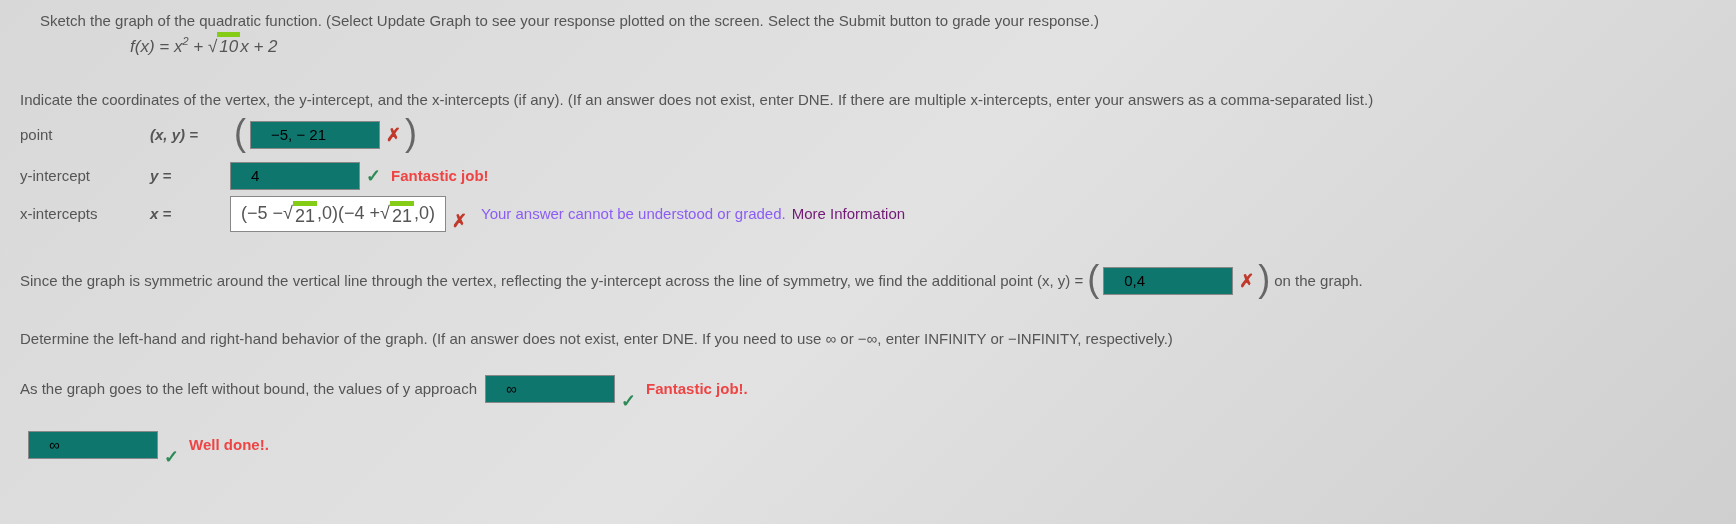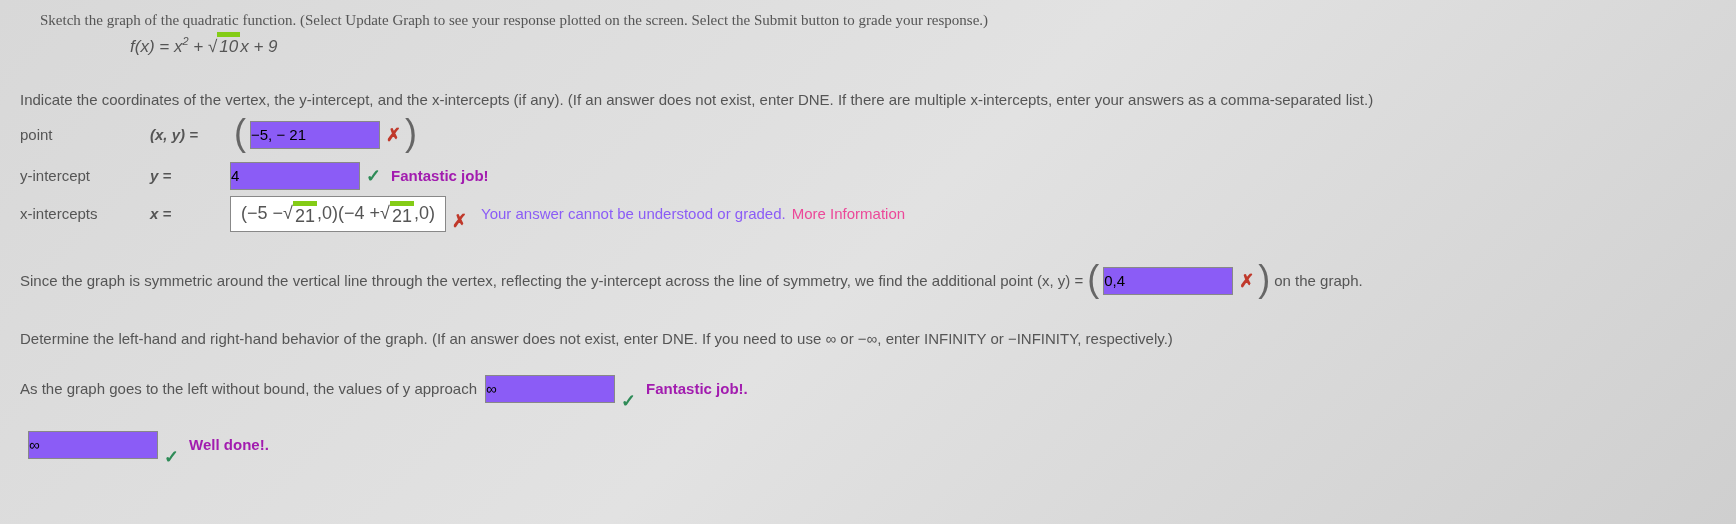--- a/index.html
+++ b/index.html
@@ -7,57 +7,57 @@
     margin: 0;
     padding: 12px 20px;
     font-family: Arial, Helvetica, sans-serif;
     font-size: 15px;
     color: #555;
     background: linear-gradient(135deg, #d8d8d8 0%, #e2e2e2 50%, #cfcfcf 100%);
     width: 1736px;
     height: 524px;
   }
   .row { display: flex; align-items: center; margin: 6px 0; flex-wrap: wrap; }
-  .indent1 { padding-left: 20px; font-family: Liberation Serif, serif; }
+  .indent1 { padding-left: 20px; }
   .label-col { width: 130px; flex-shrink: 0; }
   .var-col { width: 80px; font-style: italic; flex-shrink: 0; font-weight: bold; }
   input[type="text"] {
-    background: #8b5cf6;
+    background: #0f766e;
     border: 1px solid #888;
-    padding: 4px 0;
+    padding: 4px 20px;
     font-size: 15px;
     height: 28px;
   }
   .w130 { width: 130px; }
   .paren { font-size: 36px; font-weight: 300; color: #666; padding: 0 4px; position: relative; top: -2px; }
   .mark-x { color: #c0392b; font-weight: bold; font-size: 18px; margin-left: 6px; }
   .mark-v { color: #2e8b57; font-weight: bold; font-size: 18px; margin-left: 6px; }
-  .fb-green { color: #a21caf; font-weight: bold; margin-left: 10px; }
+  .fb-green { color: #ef4444; font-weight: bold; margin-left: 10px; }
   .fb-gray { color: #8b5cf6; margin-left: 14px; }
-  .link { color: #ec4899; cursor: pointer; }
+  .link { color: #701a75; cursor: pointer; }
   .sqrt { border-top: 5px solid #84cc16; padding: 0 2px; }
   .formula { font-style: italic; padding: 6px 0 6px 110px; font-size: 17px; }
   .answer-box {
     background: #fff;
     border: 1px solid #888;
     padding: 4px 10px;
     font-size: 18px;
     display: inline-flex;
     align-items: center;
   }
   .para { margin: 28px 0 6px 0; }
   .sup { font-size: 11px; vertical-align: super; }
 </style>
 </head>
 <body>
 
 <div class="indent1">Sketch the graph of the quadratic function. (Select Update Graph to see your response plotted on the screen. Select the Submit button to grade your response.)</div>
 
 <div class="formula">
-  <span>f(x) = x</span><span class="sup">2</span><span> + </span><span>√</span><span class="sqrt">10</span><span>x + 9</span>
+  <span>f(x) = x</span><span class="sup">2</span><span> + </span><span>√</span><span class="sqrt">10</span><span>x + 2</span>
 </div>
 
 <div class="para">Indicate the coordinates of the vertex, the y-intercept, and the x-intercepts (if any). (If an answer does not exist, enter DNE. If there are multiple x-intercepts, enter your answers as a comma-separated list.)</div>
 
 <div class="row">
   <div class="label-col">point</div>
   <div class="var-col">(x, y)  =</div>
   <span class="paren">(</span>
   <input type="text" class="w130" value="−5, − 21" style="">
   <span class="mark-x">✗</span>

